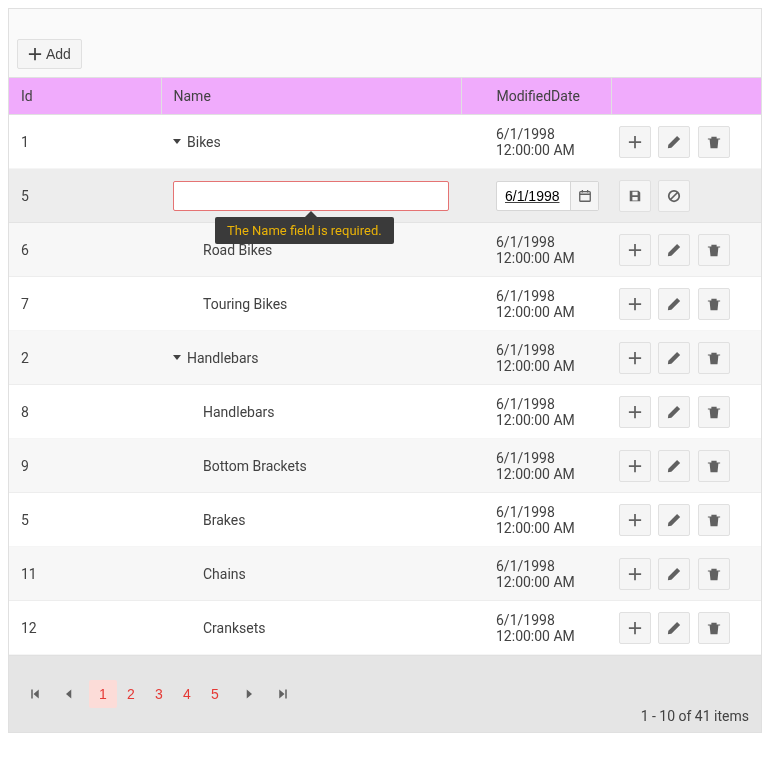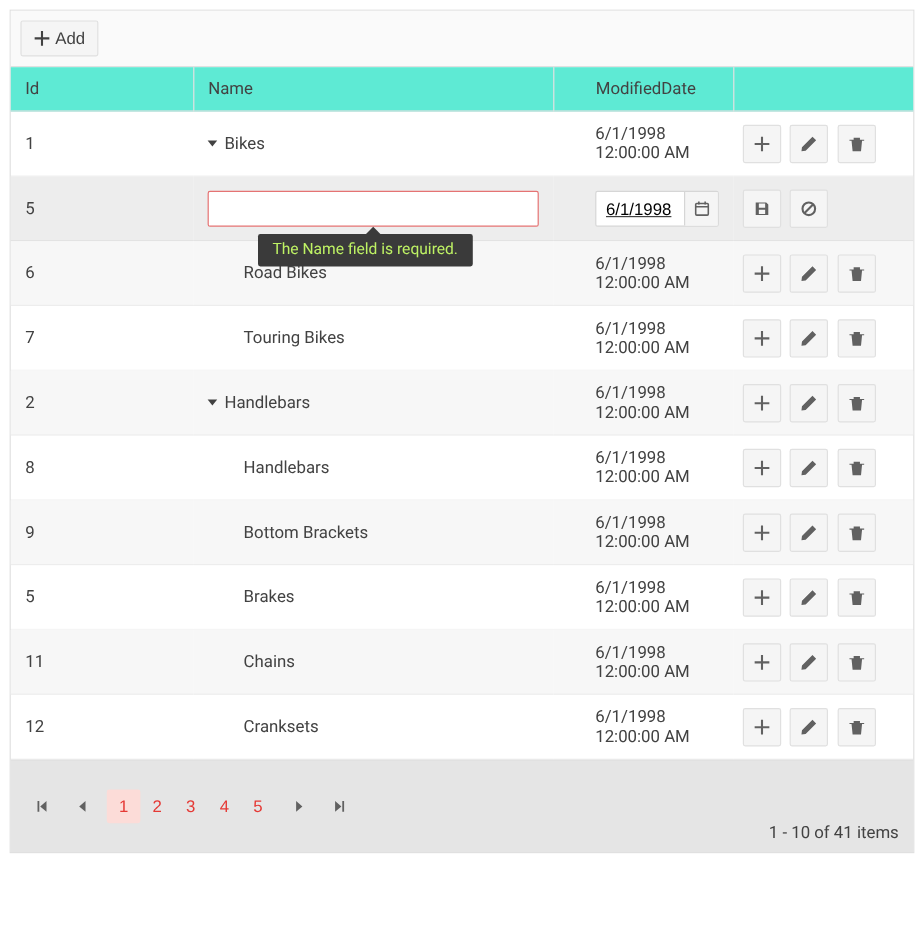--- a/index.html
+++ b/index.html
@@ -23,20 +23,21 @@
       display: inline-flex;
       align-items: center;
       gap: 4px;
       padding: 6px 10px;
       background: #f5f5f5;
       border: 1px solid #e0e0e0;
       border-radius: 2px;
       cursor: pointer;
       font-size: 14px;
       color: #424242;
+      margin-top: 22px;
     }
     .icon-btn {
       width: 32px;
       height: 32px;
       display: inline-flex;
       align-items: center;
       justify-content: center;
       background: #f5f5f5;
       border: 1px solid #e0e0e0;
       border-radius: 2px;
@@ -45,21 +46,21 @@
     }
     .icon-btn + .icon-btn { margin-left: 4px; }
     table {
       width: 100%;
       border-collapse: collapse;
       table-layout: fixed;
     }
     th {
       text-align: left;
       padding: 10px 12px;
-      background: #5eead4;
+      background: #f0abfc;
       border-bottom: 1px solid #e0e0e0;
       font-weight: 400;
       color: #424242;
       border-right: 1px solid #e0e0e0;
     }
     th:last-child { border-right: none; }
     td {
       padding: 8px 12px;
       vertical-align: middle;
       height: 54px;
@@ -123,21 +124,21 @@
       display: flex;
       align-items: center;
       justify-content: center;
       color: #616161;
     }
     .tooltip {
       position: absolute;
       top: 36px;
       left: 42px;
       background: #3a3a3a;
-      color: #bef264;
+      color: #eab308;
       padding: 6px 12px;
       border-radius: 2px;
       font-size: 13px;
       white-space: nowrap;
       z-index: 10;
     }
     .tooltip::before {
       content: '';
       position: absolute;
       top: -6px;

